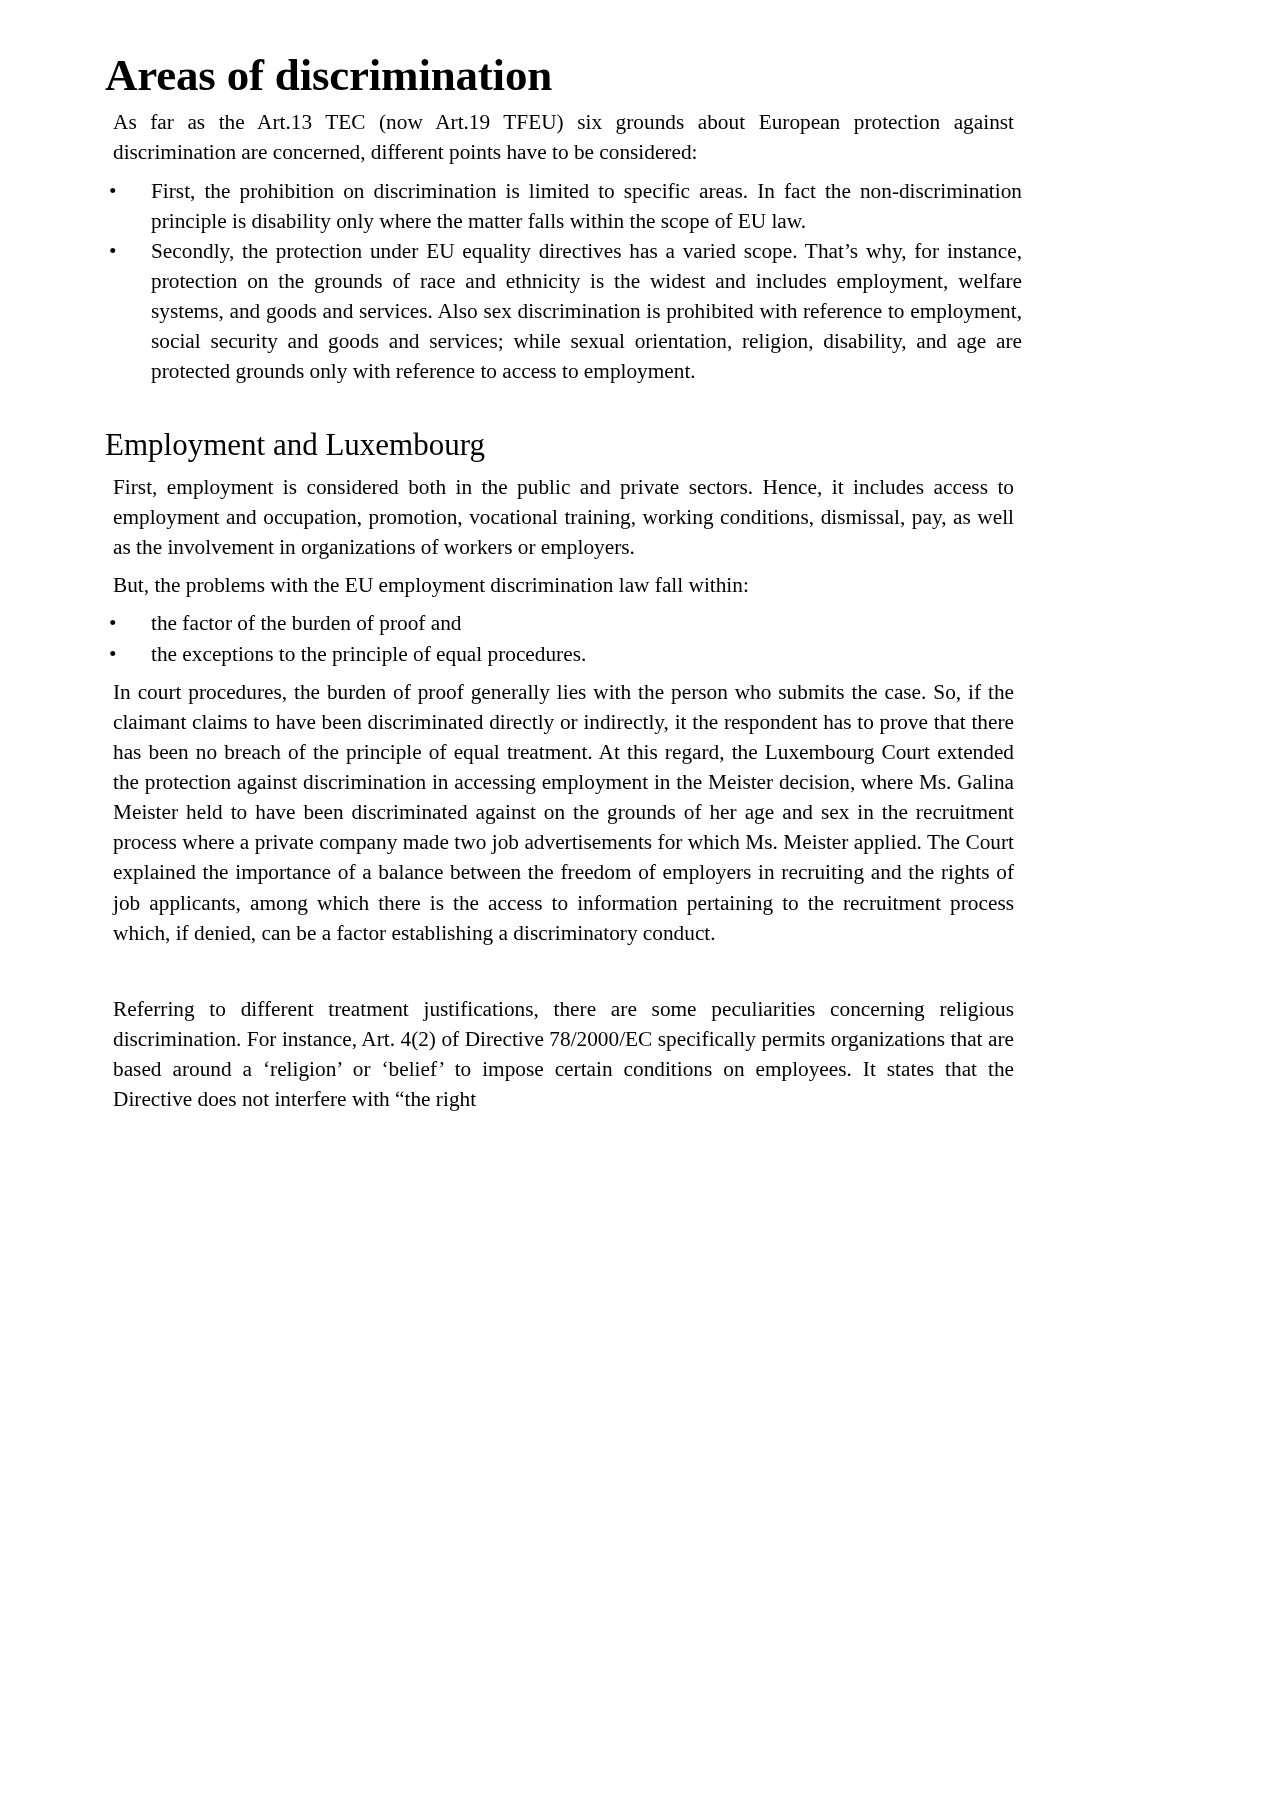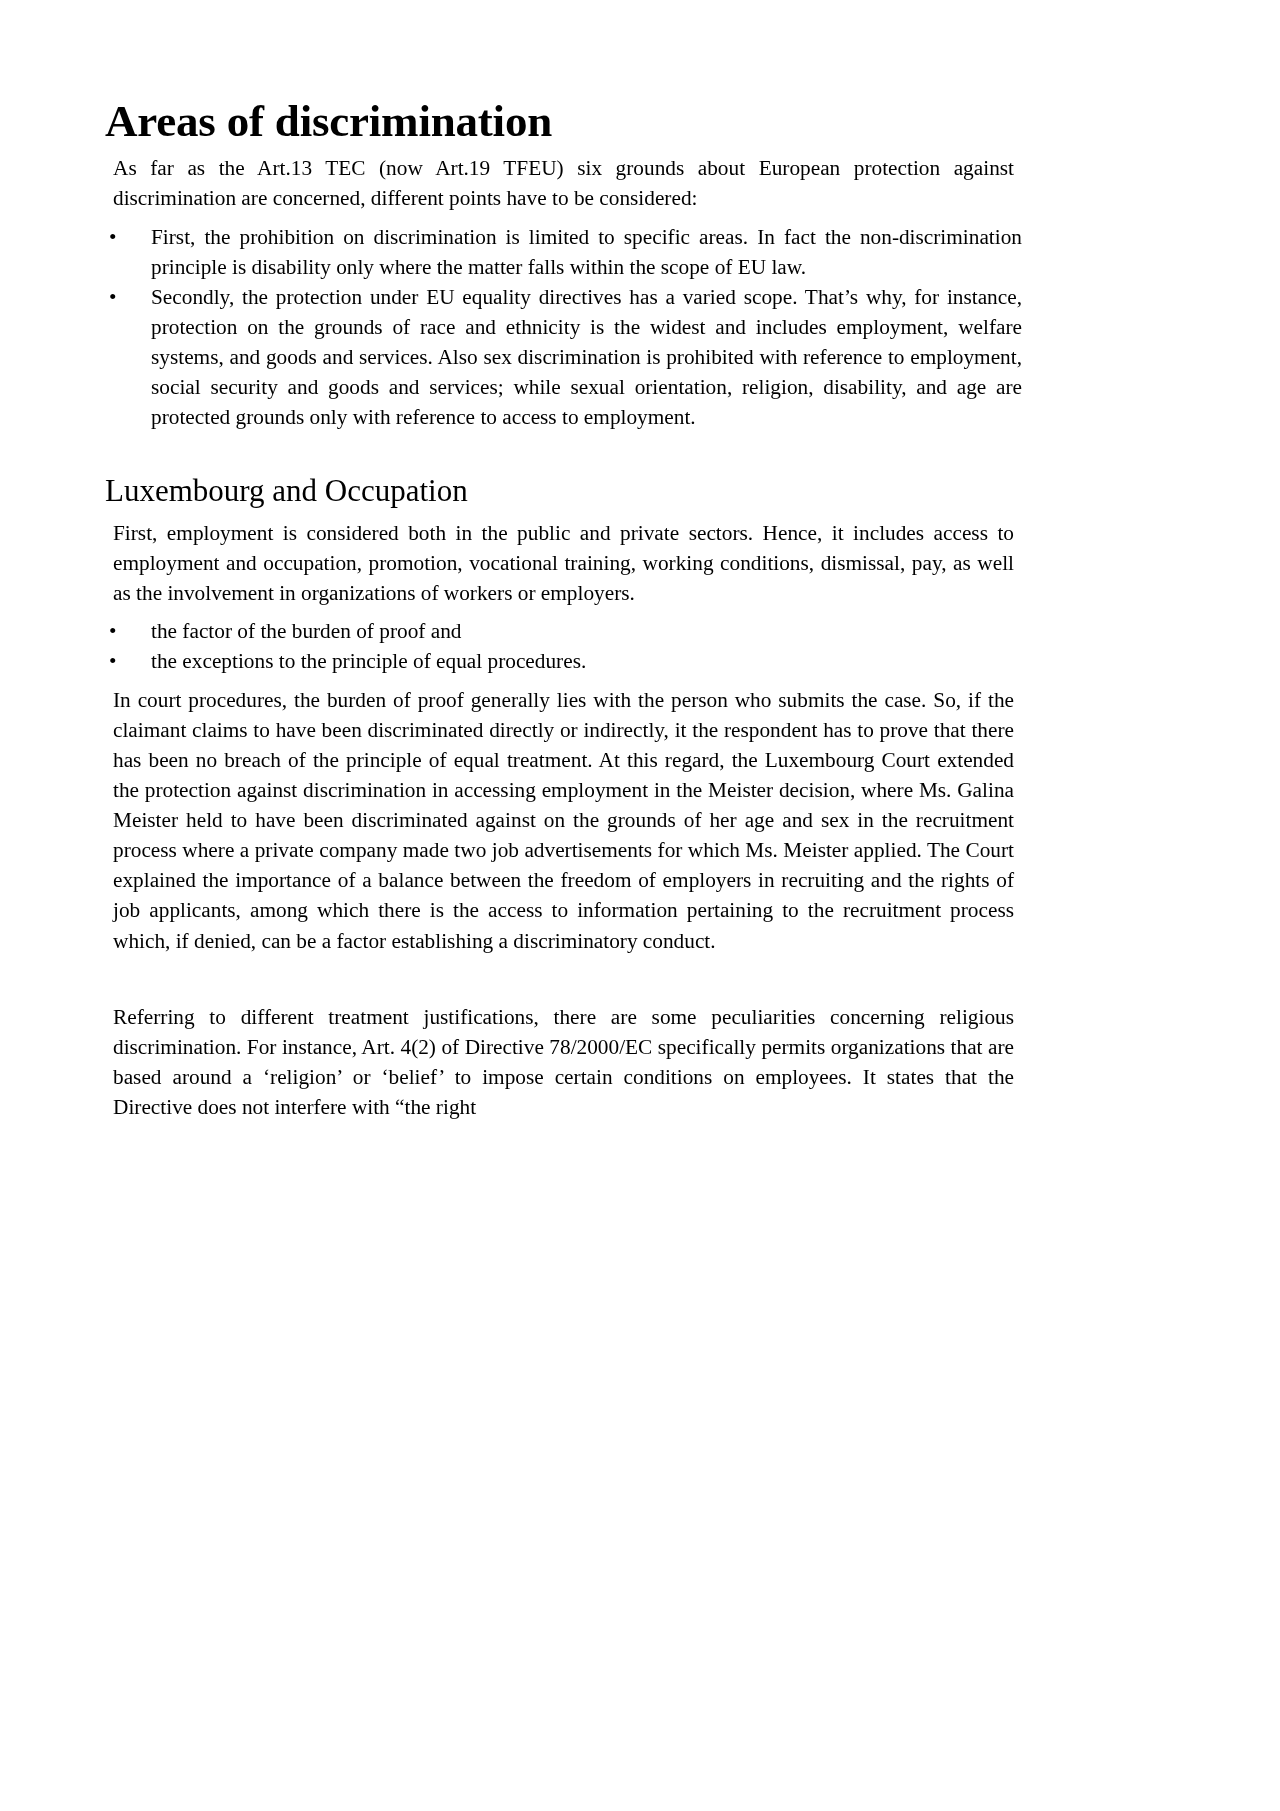--- a/index.html
+++ b/index.html
@@ -10,21 +10,21 @@
   body {
     font-family: "Liberation Serif", "DejaVu Serif", serif;
     color: #000000;
   }
   .page {
     position: relative;
     width: 1280px;
     height: 1811px;
     background: #ffffff;
     box-sizing: border-box;
-    padding: 98px 258px 0 105px;
+    padding: 52px 258px 0 105px;
     overflow: hidden;
   }
   .doc-title {
     font-size: 45px;
     font-weight: bold;
     line-height: 1.05;
     letter-spacing: -0.2px;
     margin: 0 0 6px 0;
     white-space: nowrap;
   }
@@ -96,24 +96,25 @@
       <span class="txt">First, the prohibition on discrimination is limited to specific areas. In fact the non-discrimination principle is disability only where the matter falls within the scope of EU law.</span>
     </li>
     <li>
       <span class="dot">•</span>
       <span class="txt">Secondly, the protection under EU equality directives has a varied scope. That’s why, for instance, protection on the grounds of race and ethnicity is the widest and includes employment, welfare systems, and goods and services. Also sex discrimination is prohibited with reference to employment, social security and goods and services; while sexual orientation, religion, disability, and age are protected grounds only with reference to access to employment.</span>
     </li>
   </ul>
 
 
 
-  <h2 class="section-heading spaced">Luxembourg and Occupation</h2>
+  <h2 class="section-heading spaced">Employment and Luxembourg</h2>
 
   <p class="body">First, employment is considered both in the public and private sectors. Hence, it includes access to employment and occupation, promotion, vocational training, working conditions, dismissal, pay, as well as the involvement in organizations of workers or employers.</p>
 
+  <p class="body left">But, the problems with the EU employment discrimination law fall within:</p>
 
   <ul class="bullets">
     <li class="left">
       <span class="dot">•</span>
       <span class="txt">the factor of the burden of proof and</span>
     </li>
     <li class="left">
       <span class="dot">•</span>
       <span class="txt">the exceptions to the principle of equal procedures.</span>
     </li>

